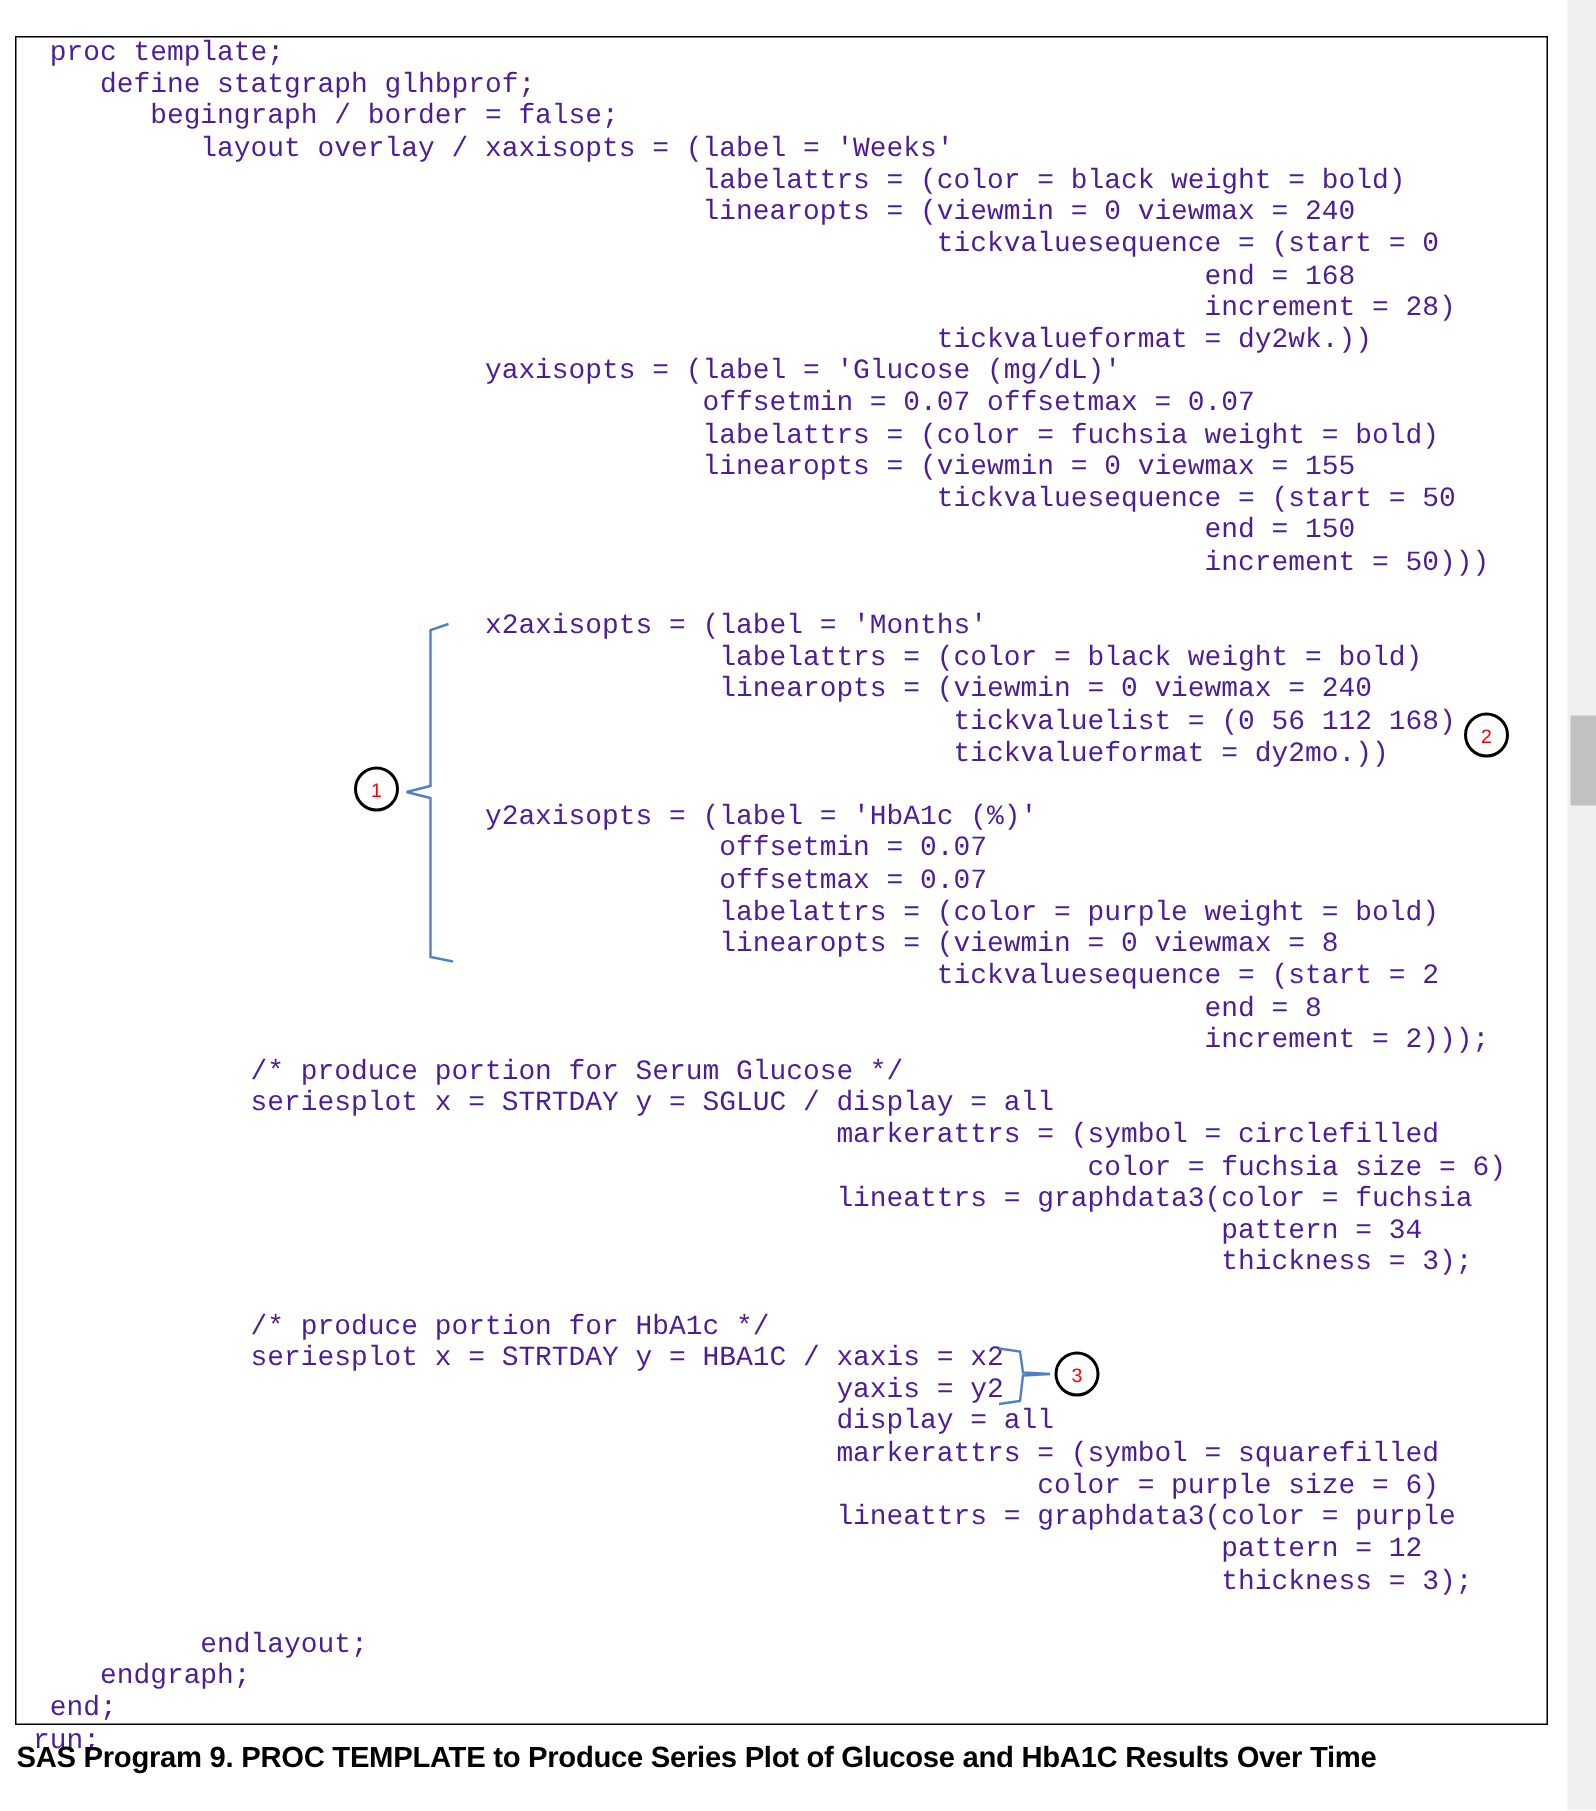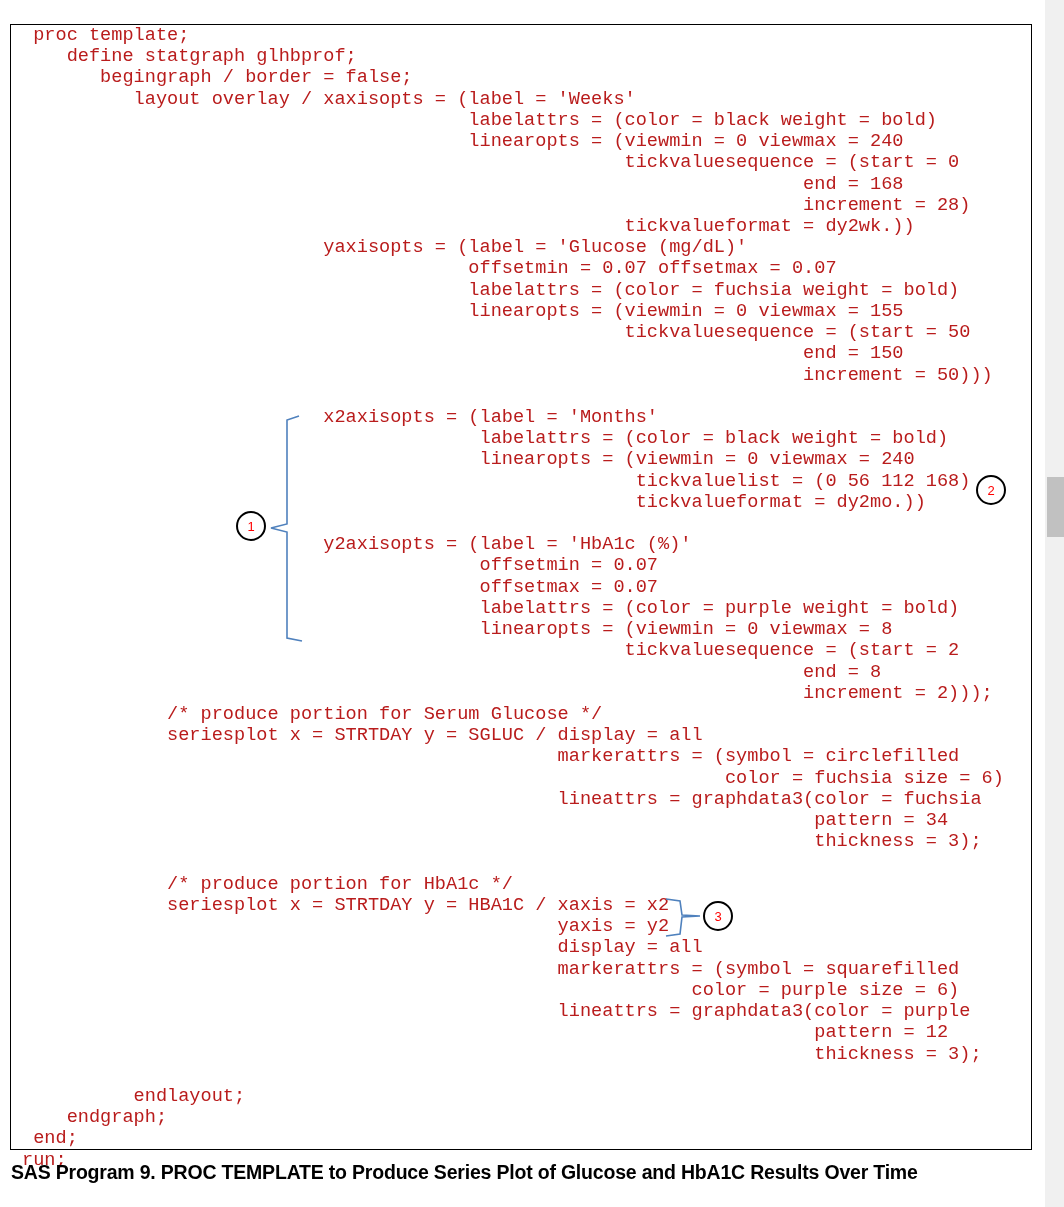--- a/index.html
+++ b/index.html
@@ -4,21 +4,21 @@
 <style>
   html, body { margin: 0; padding: 0; background: #ffffff; }
   body { width: 1064px; height: 1207px; position: relative; overflow: hidden; }
   .code-box {
     position: absolute; left: 10px; top: 24px; width: 1022px; height: 1126px;
     border: 1.5px solid #000; box-sizing: border-box;
   }
   .code {
     position: absolute; left: 22px; top: 25px; margin: 0;
     font-family: "Liberation Mono", "DejaVu Sans Mono", monospace;
-    font-size: 18.6px; line-height: 21.23px; color: #b91c1c;
+    font-size: 18.6px; line-height: 21.23px; color: #4c1d95;
     white-space: pre;
   }
   .code .line { display: block; height: 21.23px; }
   .caption {
     position: absolute; left: 11px; top: 1160px; width: 1000px;
     font-family: "Liberation Sans", sans-serif; font-weight: bold;
     font-size: 19.5px; line-height: 24px; color: #000; letter-spacing: -0.2px;
   }
   .scroll-track {
     position: absolute; left: 1045px; top: 0; width: 19px; height: 1207px; background: #f0f0f0;

